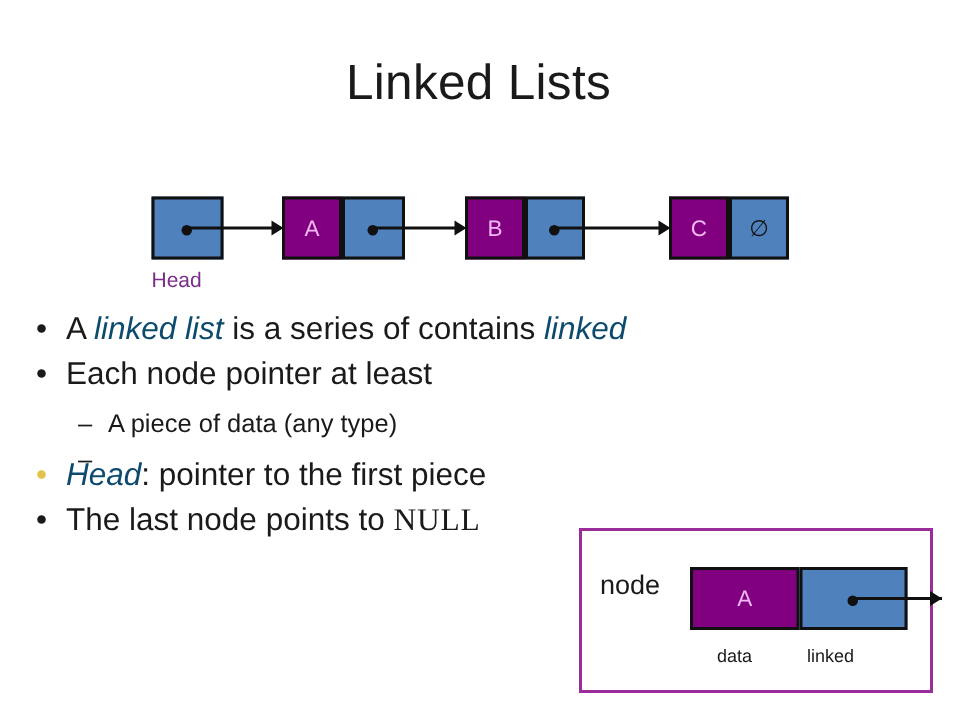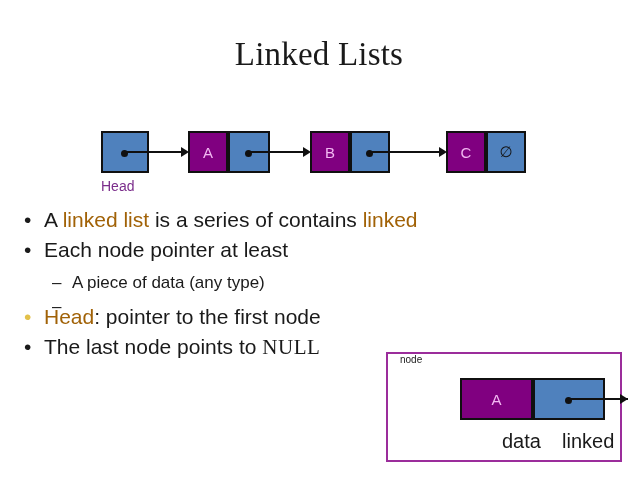--- a/index.html
+++ b/index.html
@@ -25,21 +25,20 @@
   .title {
     position: absolute;
     left: 0;
     top: 36px;
     width: 638px;
     text-align: center;
     font-size: 33px;
     font-weight: 400;
     color: #1a1a1a;
     letter-spacing: 0.2px;
-    font-family: Liberation Serif, serif;
   }
 
   
   .cell {
     position: absolute;
     box-sizing: border-box;
     border: 2px solid #101010;
     display: flex;
     align-items: center;
     justify-content: center;
@@ -120,66 +119,66 @@
     white-space: nowrap;
   }
   .b2 .marker {
     position: absolute;
     left: 38px;
     top: 0;
     font-size: 17px;
     color: #1a1a1a;
   }
   .hl {
-    color: #a16207;
+    color: #0c4a6e;
+    font-style: italic;
   }
   .mono {
     font-family: "Liberation Serif", serif;
     letter-spacing: 0.5px;
   }
 
   
   .inset {
     position: absolute;
     left: 386px;
     top: 352px;
     width: 236px;
     height: 110px;
     box-sizing: border-box;
     border: 2px solid #9b2d9b;
     background: transparent;
   }
   .inset-label {
     position: absolute;
     left: 400px;
-    top: 354px;
-    font-size: 10px;
+    top: 380px;
+    font-size: 18px;
     color: #1a1a1a;
   }
   .inset-cell {
     position: absolute;
     box-sizing: border-box;
     border: 2px solid #101010;
     display: flex;
     align-items: center;
     justify-content: center;
     font-size: 15px;
   }
   .inset-cell.data {
     background: #800080;
     color: #f2b8f2;
   }
   .inset-cell.ptr {
     background: #4f81bd;
   }
   .sub-label {
     position: absolute;
-    font-size: 20px;
-    color: #1a1a1a;
-    margin-left: 24px;
+    font-size: 12px;
+    color: #1a1a1a;
   }
 </style>
 </head>
 <body>
 
 <div id="slide">
 
   <div class="title">Linked Lists</div>
 
   <div>
@@ -225,21 +224,21 @@
       <span class="marker">–</span><span>A piece of data (any type)</span>
     </div>
 
     <div class="b2">
       <span class="marker">–</span>
     </div>
 
     <div style="height:7px;"></div>
 
     <div class="b1 accent-marker">
-      <span class="marker">•</span><span class="hl">Head</span><span>: pointer to the first node</span>
+      <span class="marker">•</span><span class="hl">Head</span><span>: pointer to the first piece</span>
     </div>
 
     <div class="b1">
       <span class="marker">•</span><span>The last node points to </span><span class="mono">NULL</span>
     </div>
   </div>
 
   <div class="inset"></div>
   <div class="inset-label">node</div>
 

